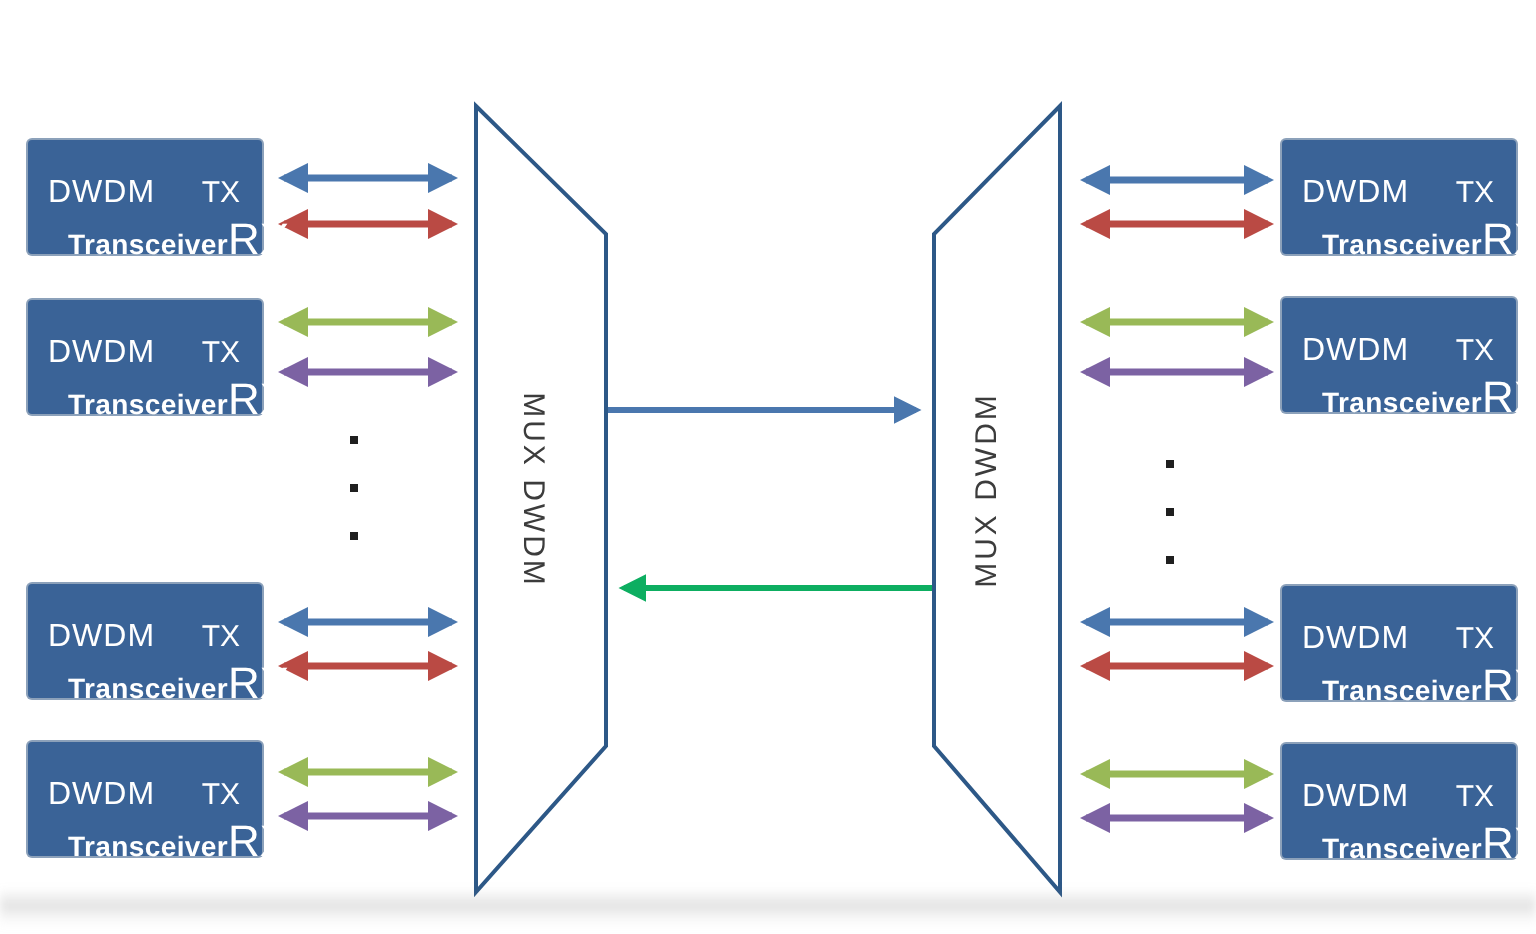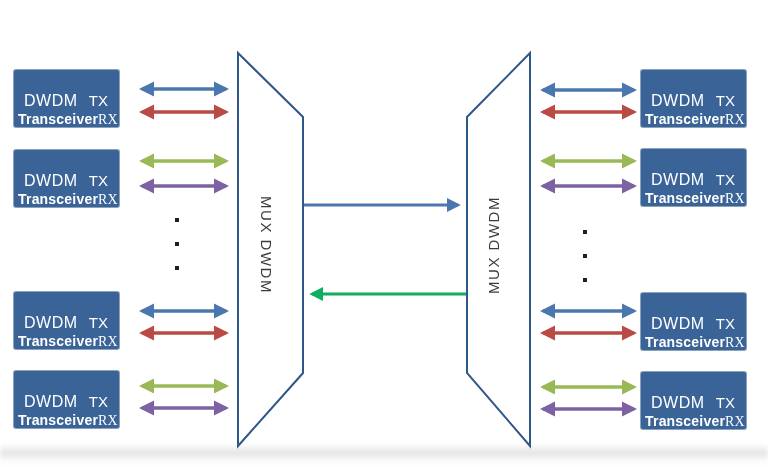--- a/index.html
+++ b/index.html
@@ -7,36 +7,36 @@
     position:relative;
     width:768px;height:467px;
     background:#ffffff;
     overflow:hidden;
     font-family:"Liberation Sans", sans-serif;
   }
   #wires{position:absolute;left:0;top:0;width:768px;height:467px;}
 
   .tbox{
     position:absolute;
-    width:105px;height:57px;
+    width:117px;height:57px;
     background:#3A6397;
     border-radius:2px;
     box-shadow:0 0 0 1px rgba(46,84,130,.55);
     color:#ffffff;
     display:flex;flex-direction:column;justify-content:center;
     box-sizing:border-box;
     padding:2px 0 3px 0;
   }
   .tbox .row{display:flex;justify-content:space-between;align-items:baseline;}
   .tbox .row1{padding:0 11px 0 10px;}
-  .tbox .row2{padding:0 5px 0 4px;margin-top:1px;}
+  .tbox .row2{padding:0 5px 0 20px;margin-top:1px;}
   .t-name{font-size:16px;letter-spacing:.5px;}
   .t-tx{font-size:15px;margin-top:24px;}
   .t-label{font-size:14px;font-weight:bold;letter-spacing:.2px;}
-  .t-rx{font-size:14px;font-family:Liberation Serif, serif;}
+  .t-rx{font-size:22px;}
 
   .mux-label{
     position:absolute;
     width:140px;height:20px;
     text-align:center;
     font-size:15px;
     letter-spacing:1.5px;
     color:#3C3C3C;
     line-height:20px;
     white-space:nowrap;

